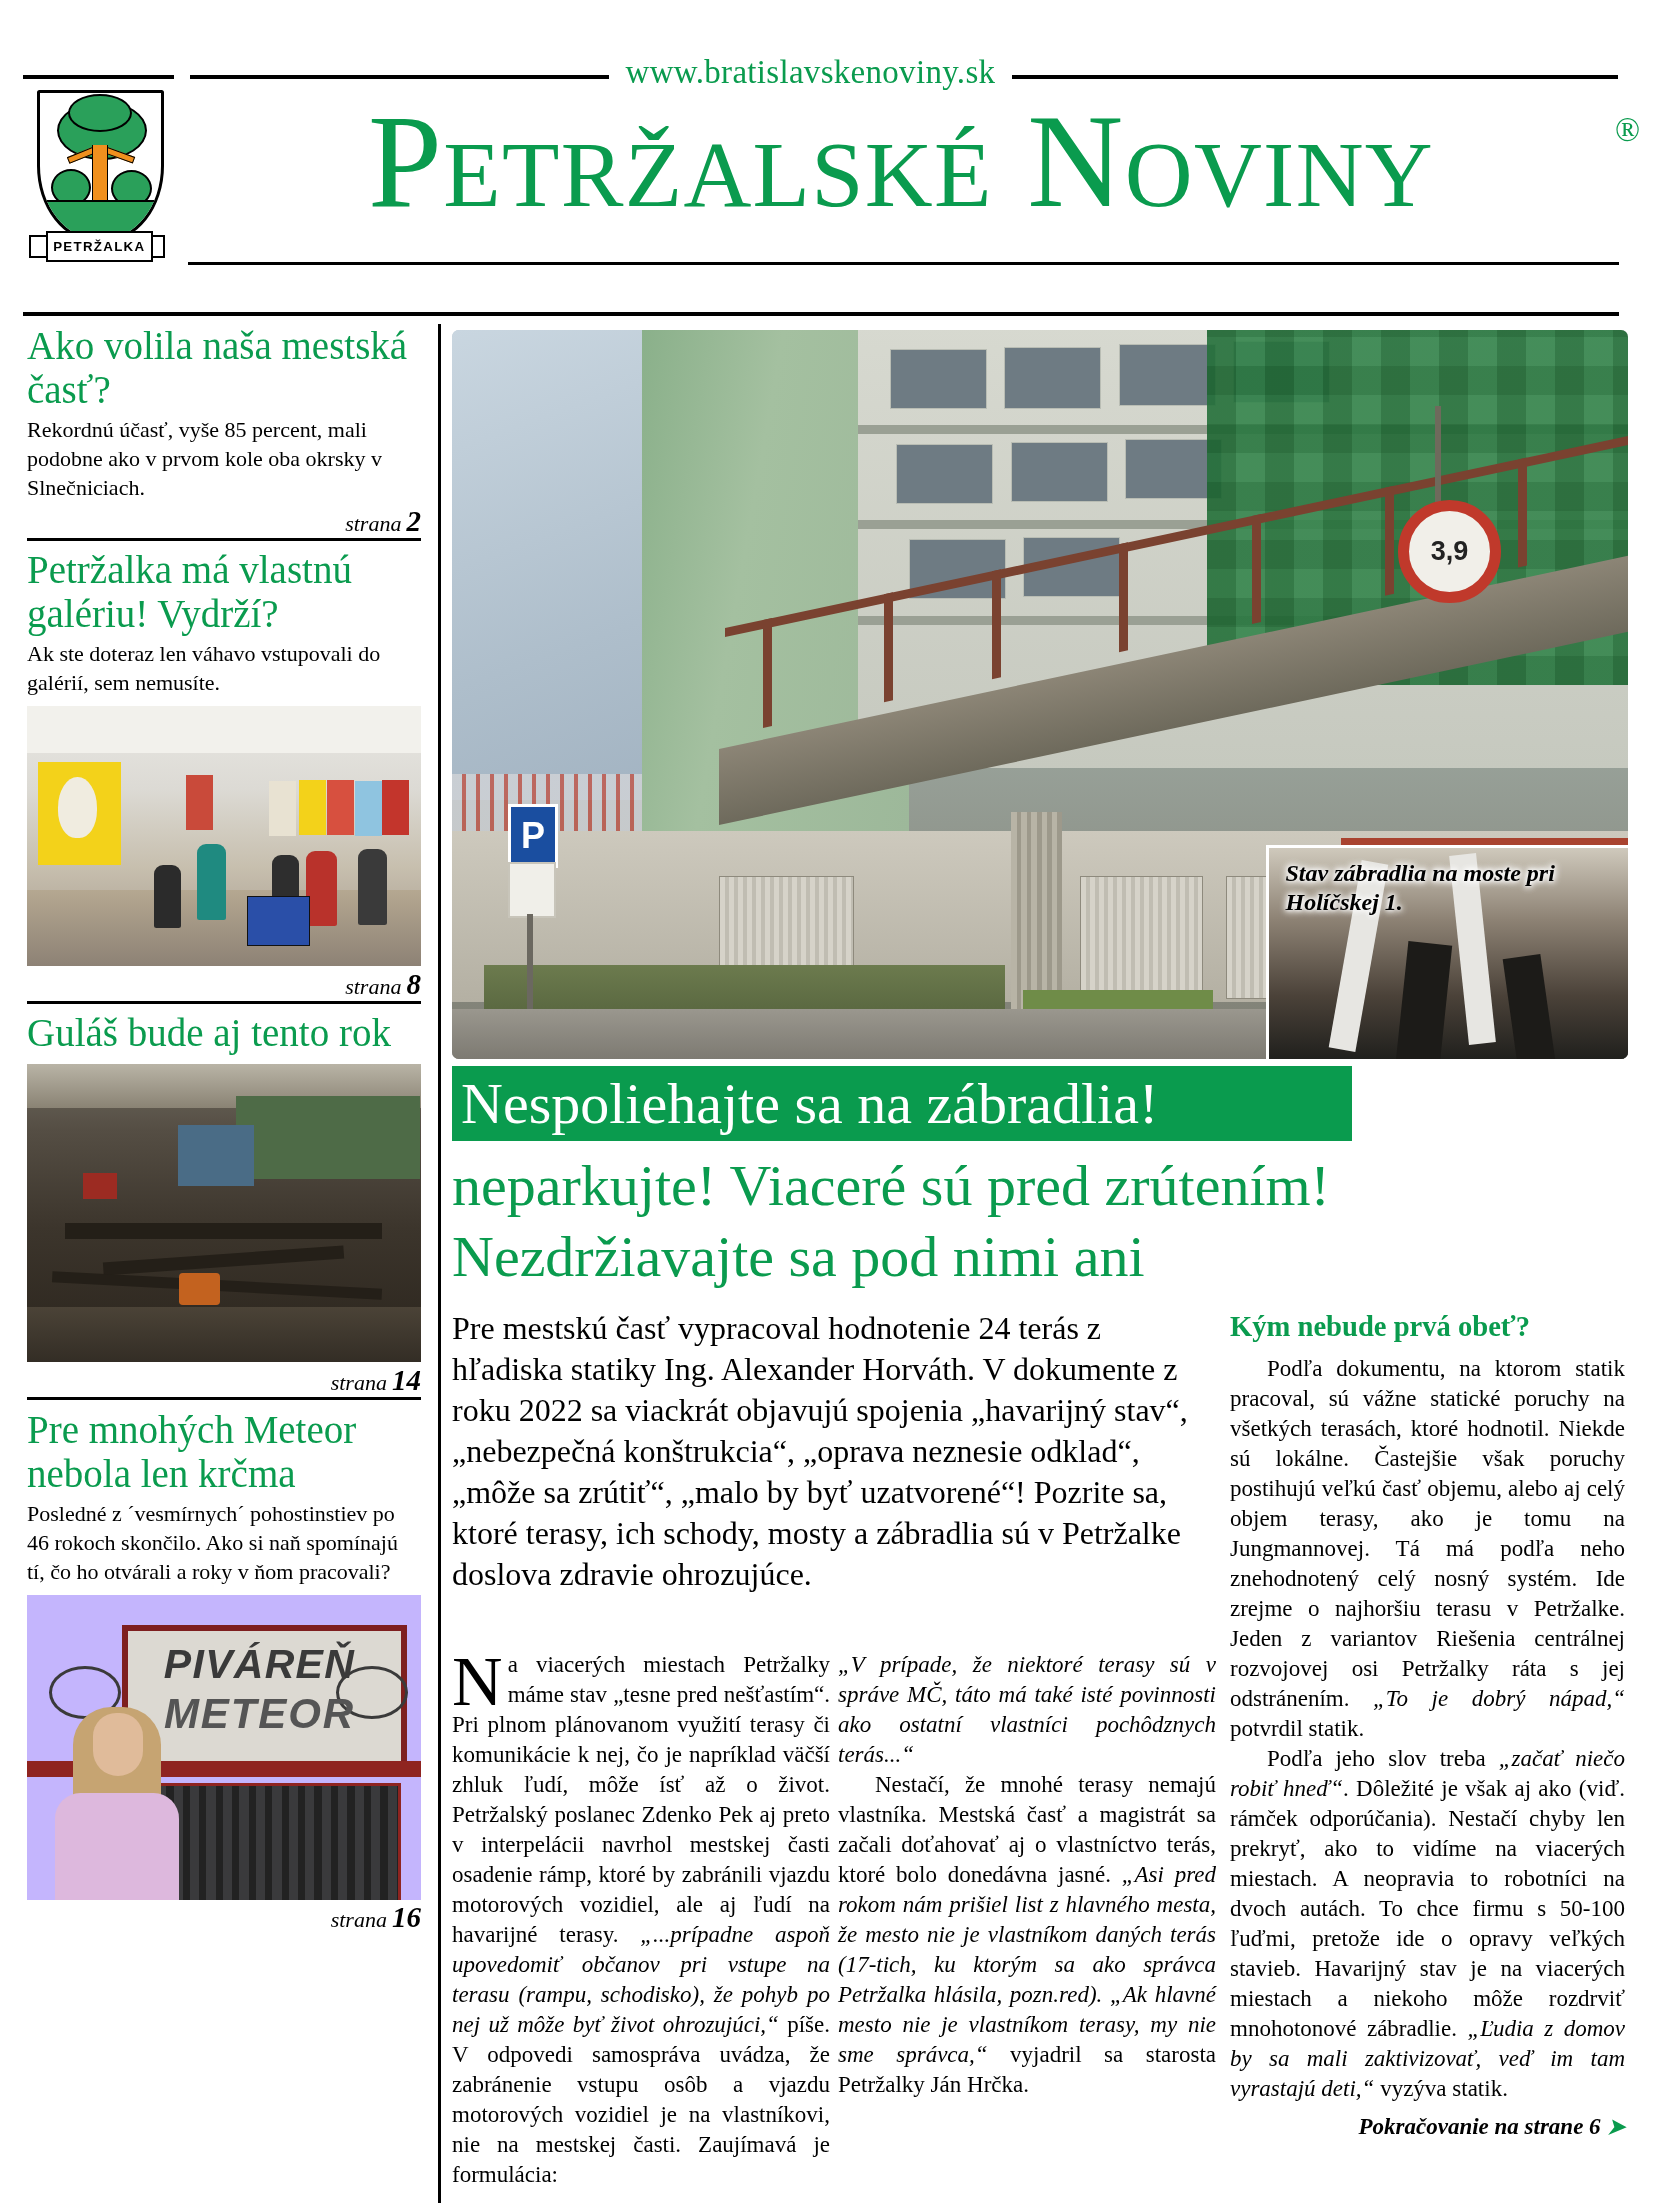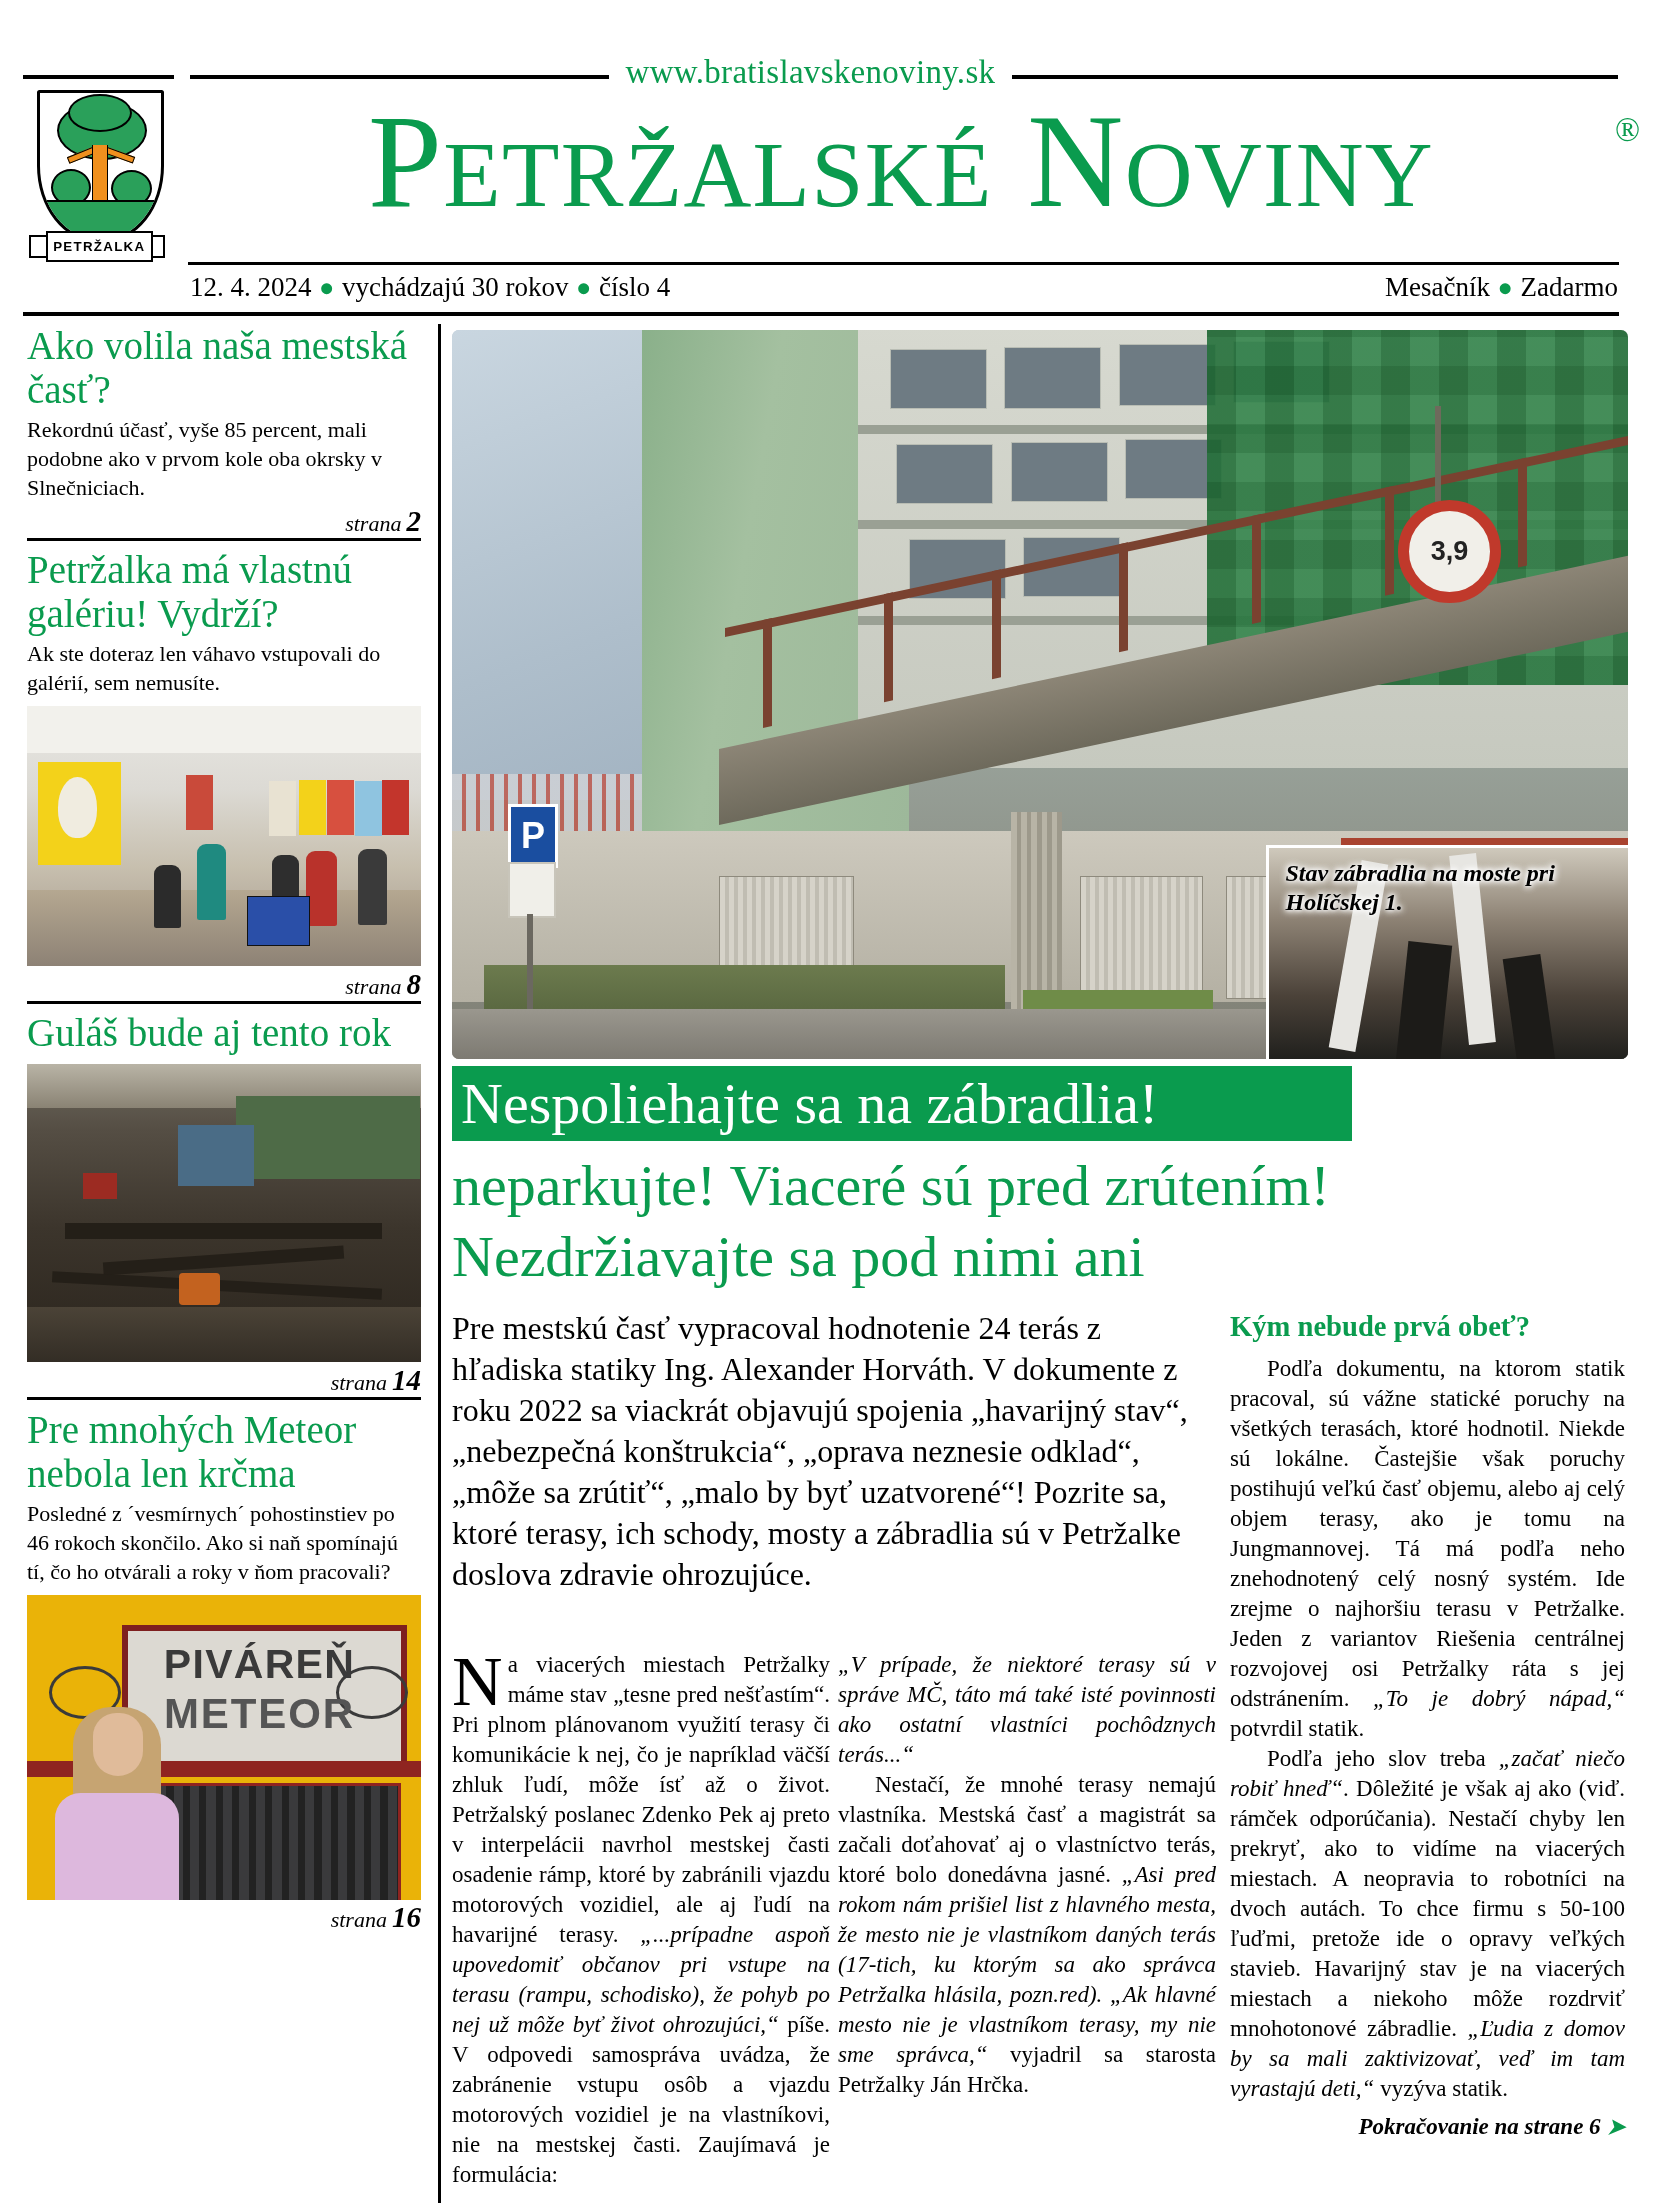--- a/index.html
+++ b/index.html
@@ -282,21 +282,21 @@
       background:#4a6c86; }
   .ph-fire .f-deb { position:absolute; background:#241f18; }
   .ph-fire .f-orange { position:absolute; left:152px; top:209px; width:41px; height:32px;
       background:#c3621f; border-radius:3.8px; }
   .ph-fire .f-red { position:absolute; left:56px; top:109px; width:34px; height:25.4px;
       background:#9c2b22; }
   .ph-fire .f-ground { position:absolute; left:0; bottom:0; width:100%; height:55px;
       background:linear-gradient(180deg,#4b4337,#332d25); }
 
   
-  .ph-meteor { height: 305px; background: #eab308; }
+  .ph-meteor { height: 305px; background: #c4b5fd; font-style: italic; }
   .ph-meteor .m-panel {
     position:absolute; left: 95px; top: 30.5px; width: 273px; height: 133px;
     background: #dcd9d2; border: 6.3px solid #7e1f1f;
   }
   .ph-meteor .m-t1 {
     position:absolute; left:112px; top:46px; width:241px;
     text-align:center; font-family:"Liberation Sans", sans-serif;
     font-weight:bold; font-size:41px; color:#3a3a3a; letter-spacing:1.3px;
   }
   .ph-meteor .m-t2 {
@@ -591,24 +591,20 @@
         <div class="crest-banner-tail r"></div>
         <div class="crest-banner-body">PETRŽALKA</div>
       </div>
     </div>
 
     <div class="title"><span><span>P</span><span class="sc">ETRŽALSKÉ</span></span>
       <span><span>N</span><span class="sc">OVINY</span></span></div>
     <div class="reg-mark">®</div>
 
     <div class="title-rule"></div>
-    <div class="dateline">
-      <span class="left"><span>12. 4. 2024</span><span class="dot">●</span><span>vychádzajú 30 rokov</span><span class="dot">●</span><span>číslo 4</span></span>
-      <span class="right"><span>Mesačník</span><span class="dot">●</span><span>Zadarmo</span></span>
-    </div>
     <div class="header-bottom-rule"></div>
   </div>
 
   <div class="sidebar-vrule"></div>
 
   <div class="sidebar">
 
     <div>
       <div class="side-head">Ako volila naša mestská časť?</div>
       <div class="side-deck">Rekordnú účasť, vyše 85 percent, mali podobne ako v prvom kole oba okrsky v Slnečniciach.</div>

